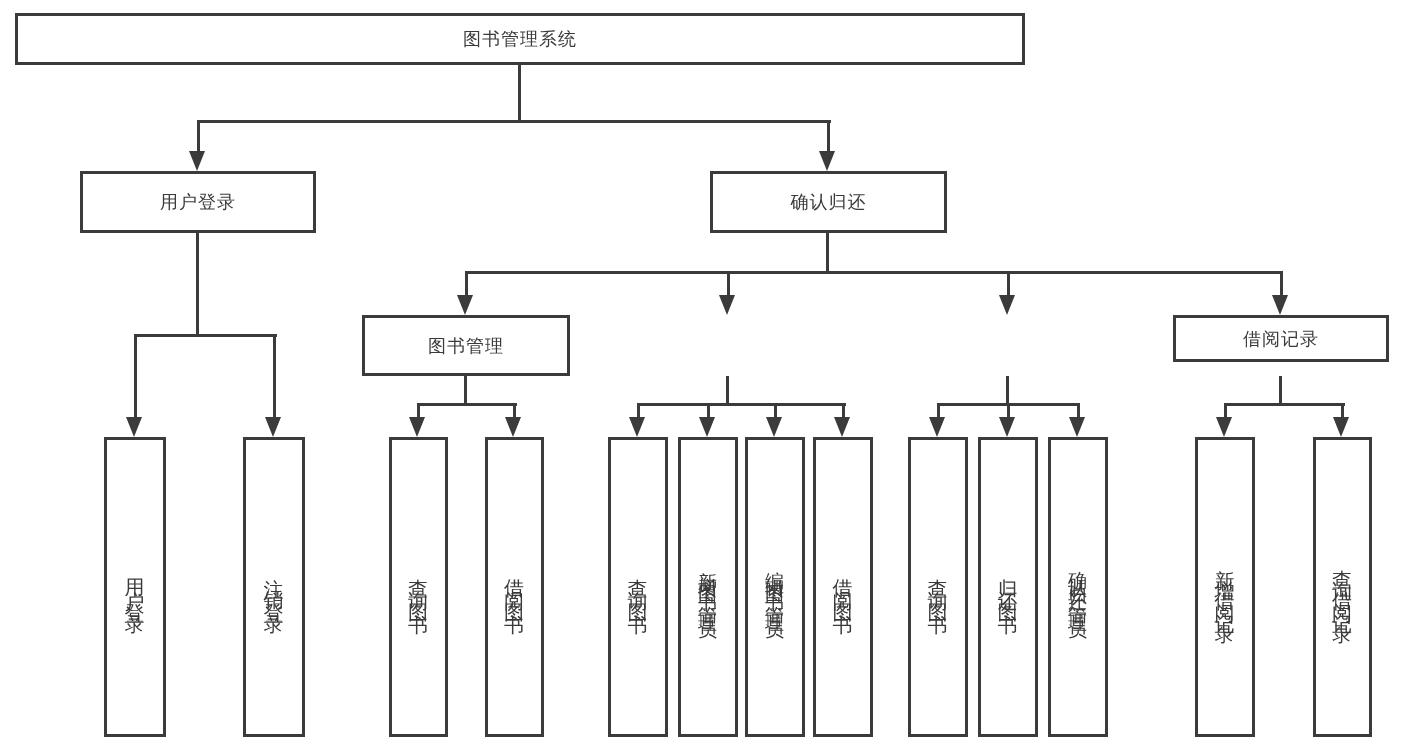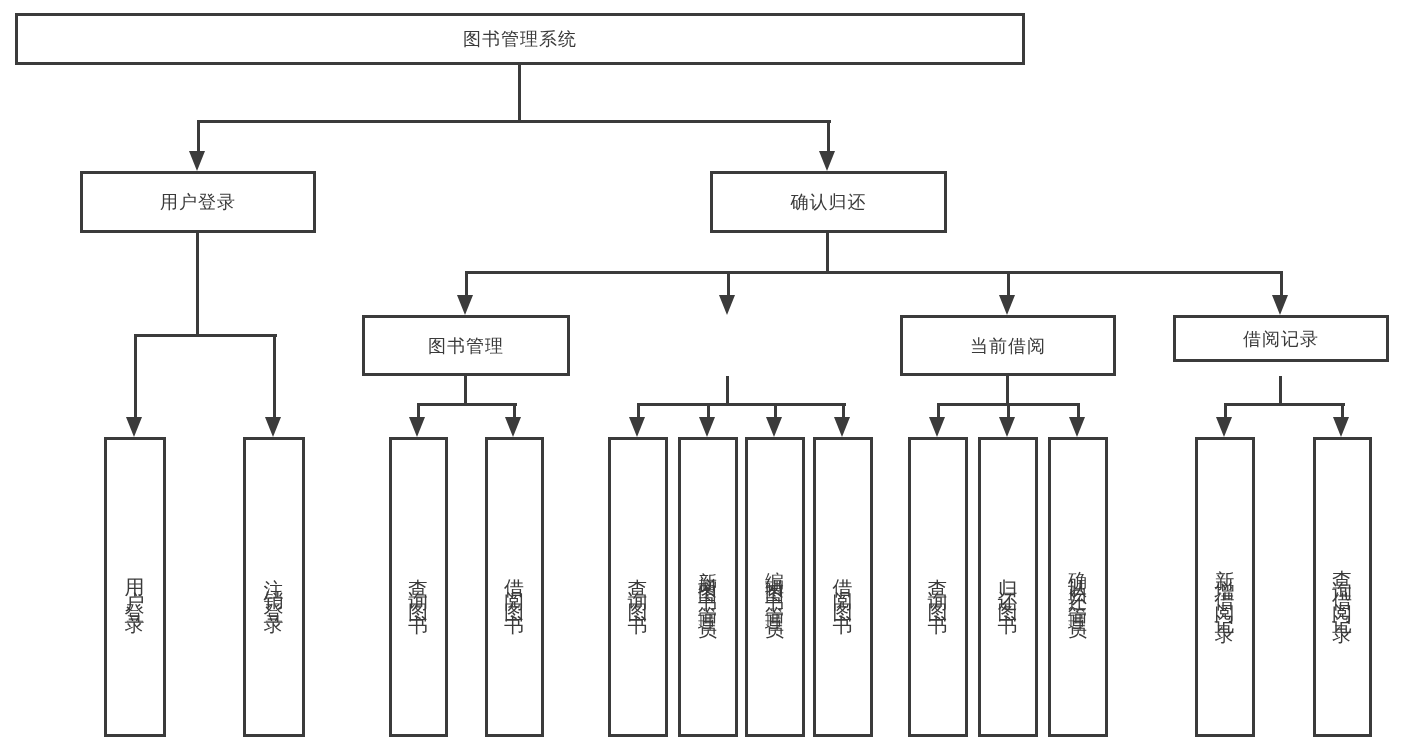--- a/index.html
+++ b/index.html
@@ -113,23 +113,20 @@
   <div class="box" style="left:80px;top:171px;width:236px;height:62px">
     <span>用户登录</span>
   </div>
   <div class="box" style="left:710px;top:171px;width:237px;height:62px">
     <span>确认归还</span>
   </div>
 
   <div class="box" style="left:362px;top:315px;width:208px;height:61px">
     <span>图书管理</span>
   </div>
-  <div class="box" style="left:900px;top:315px;width:216px;height:61px">
-    <span>当前借阅</span>
-  </div>
   <div class="box" style="left:1173px;top:315px;width:216px;height:47px">
     <span>借阅记录</span>
   </div>
 
   <div class="box leaf" style="left:104px;top:437px;width:62px;height:300px">
     <span class="v">用户登录</span>
   </div>
   <div class="box leaf" style="left:243px;top:437px;width:62px;height:300px">
     <span class="v">注销登录</span>
   </div>

